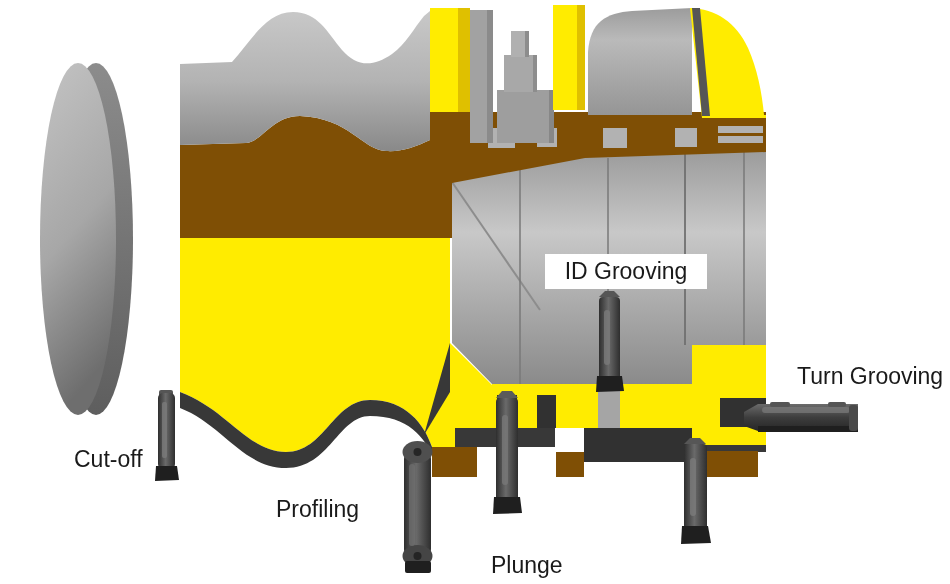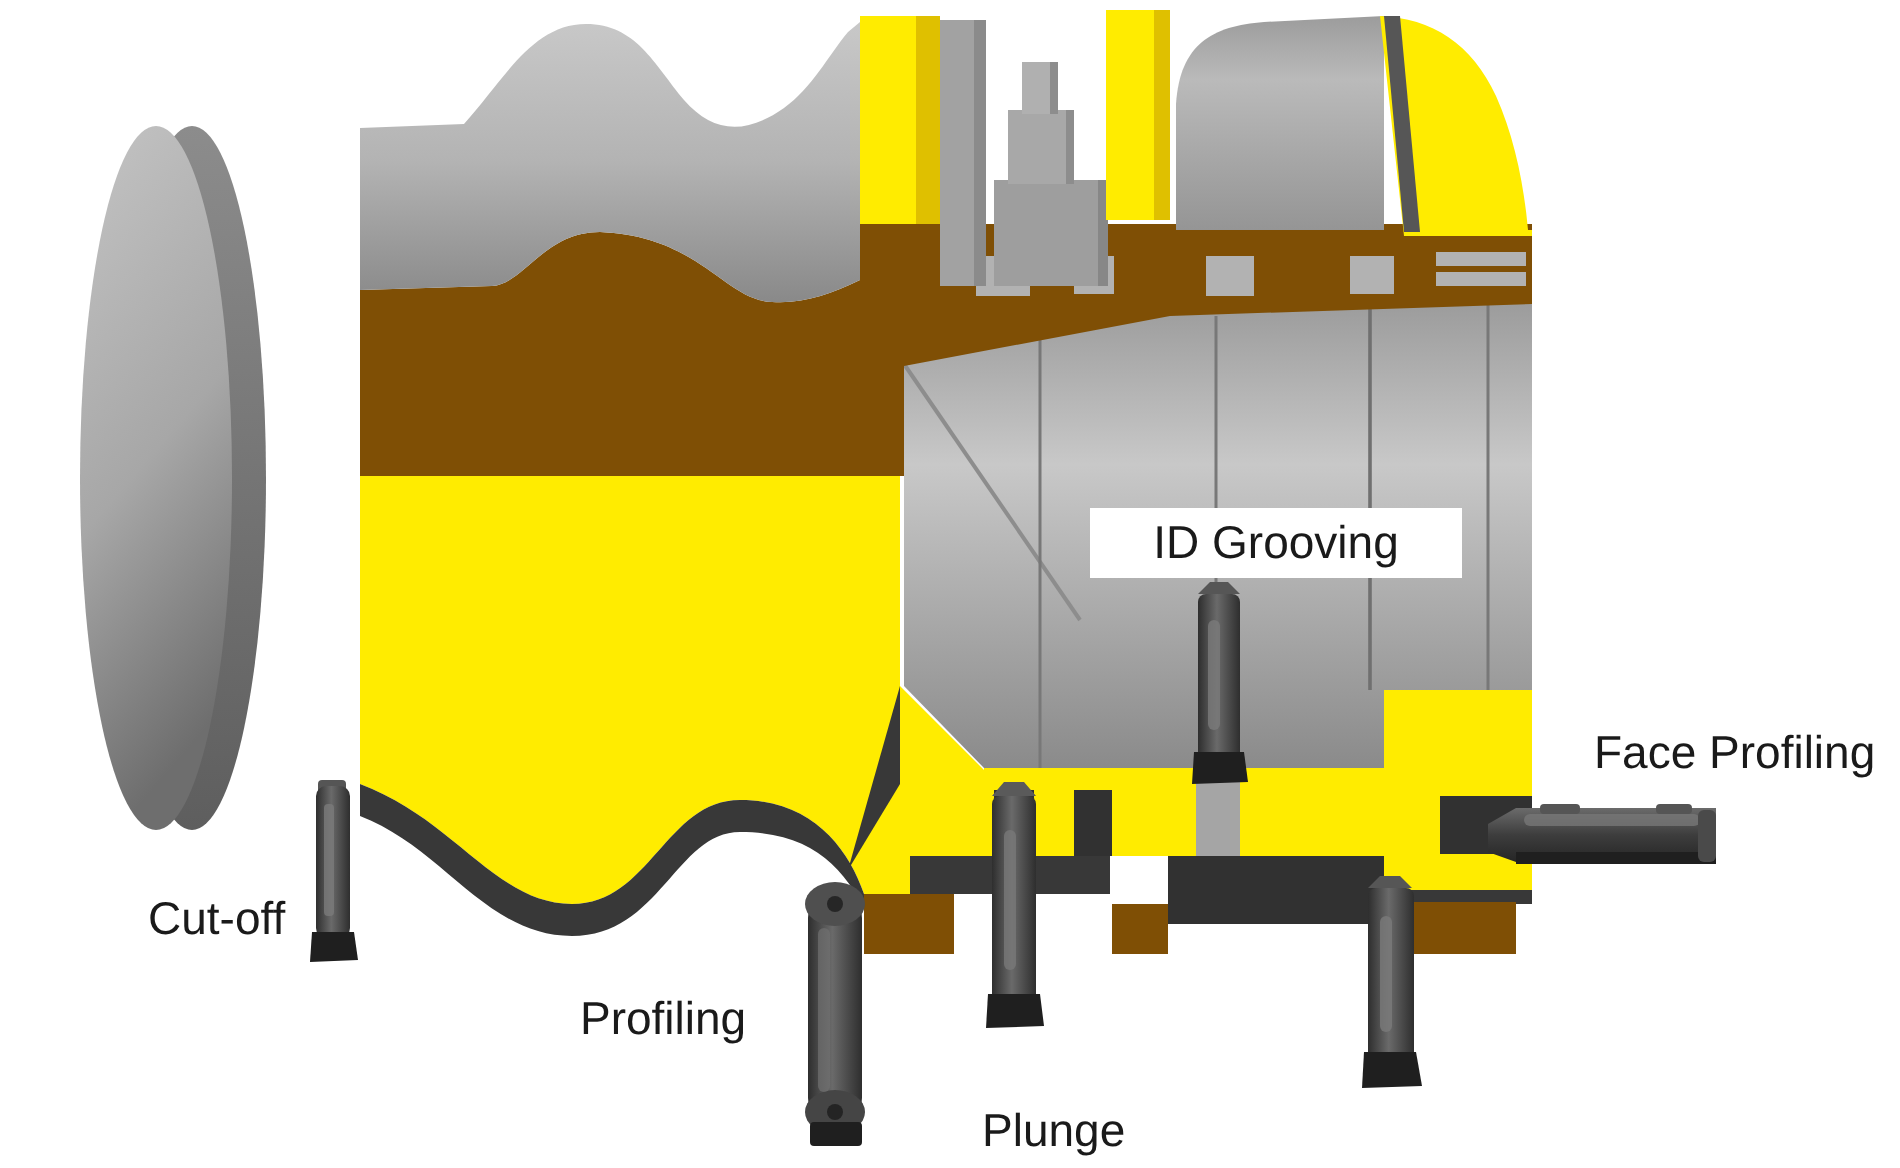--- a/index.html
+++ b/index.html
@@ -195,21 +195,21 @@
       <rect x="762" y="407" width="88" height="6" rx="3" fill="#777" opacity="0.8"></rect>
       <rect x="770" y="402" width="20" height="5" rx="2" fill="#555"></rect>
       <rect x="828" y="402" width="18" height="5" rx="2" fill="#555"></rect>
       <rect x="758" y="426" width="100" height="6" fill="var(--tool-dark)"></rect>
       <rect x="849" y="405" width="9" height="26" rx="3" fill="#4a4a4a"></rect>
     </g>
   </svg>
 
   <div class="op-label" style="left:74px;top:446px">Cut-off</div>
 
-  <div class="op-label" style="left:290px;top:496px">Profiling</div>
+  <div class="op-label" style="left:276px;top:496px">Profiling</div>
 
   <div class="op-label" style="left:491px;top:552px">Plunge</div>
 
-  <div class="op-label boxed" style="left:545px;top:254px;width:186px;height:35px">ID Grooving</div>
-
-  <div class="op-label" style="left:797px;top:363px">Face Profiling</div>
+  <div class="op-label boxed" style="left:545px;top:254px;width:162px;height:35px">ID Grooving</div>
+
+  <div class="op-label" style="left:797px;top:363px">Turn Grooving</div>
 
 </div>
 
 </body></html>

